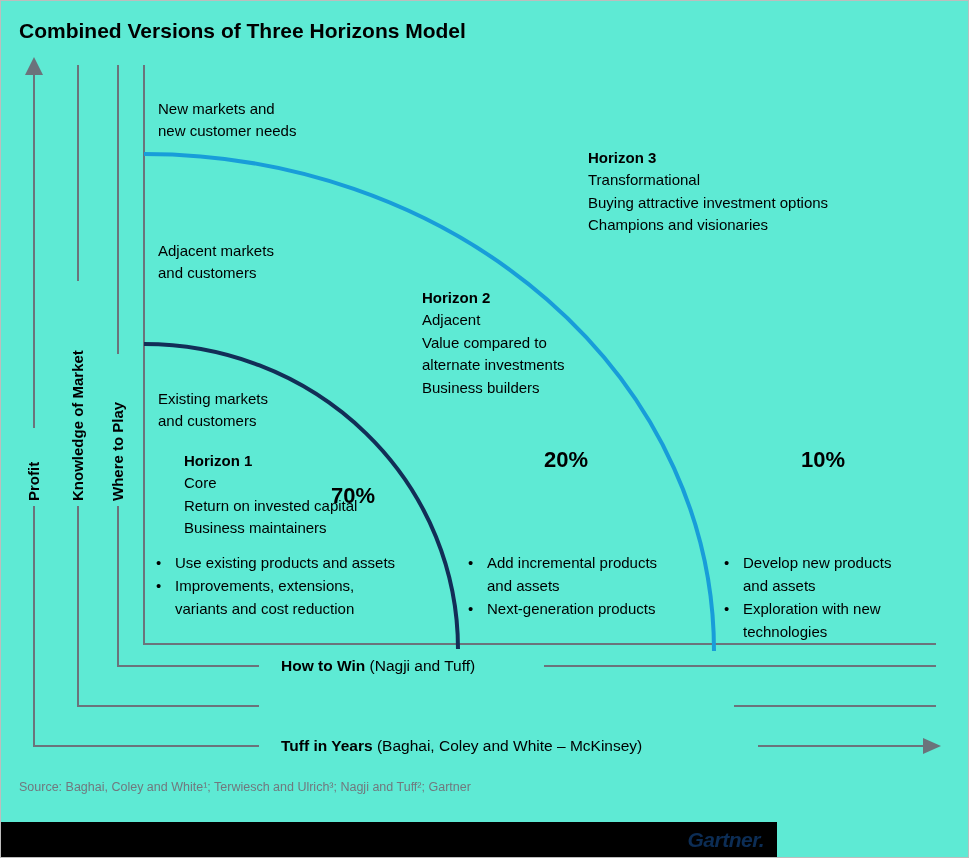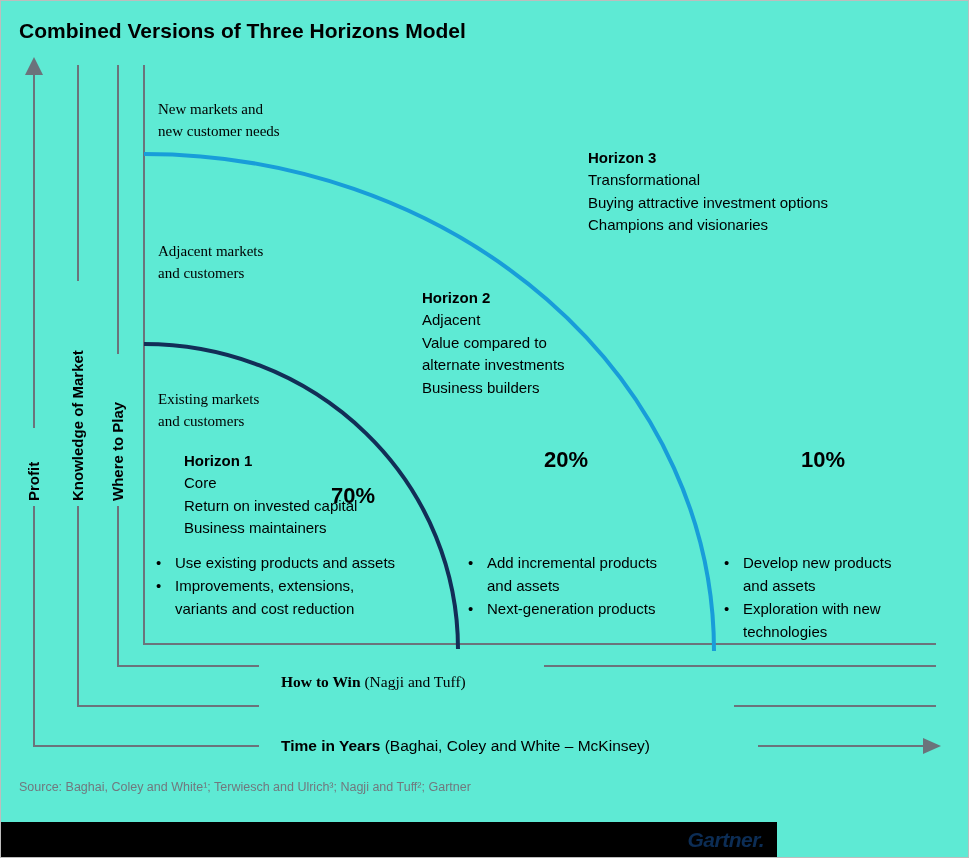--- a/index.html
+++ b/index.html
@@ -22,21 +22,21 @@
   svg.canvas path.curve-blue { stroke:var(--blue); stroke-width:4; fill:none; }
   svg.canvas polygon.ghead { fill:var(--gray); }
   .vlabel {
     position:absolute;
     transform:rotate(-90deg); transform-origin:0 0;
     white-space:nowrap;
     font-size:15px; font-weight:bold; line-height:18px;
   }
   .mkt {
     position:absolute; white-space:pre-line;
-    font-size:15px; line-height:22px;font-family:Liberation Serif, serif;
+    font-size:15px; line-height:22px;
   }
   .hblock { position:absolute; }
   .hname { font-size:15px; font-weight:bold; line-height:22px; }
   .hlines { font-size:15px; line-height:22.5px; white-space:pre-line; }
   .pct { position:absolute; font-size:22px; font-weight:bold; }
   .blist { position:absolute; font-size:15px; line-height:23px; }
   .bitem { display:flex; }
   .bdot { width:19px; flex:0 0 19px; }
   .btext { white-space:pre-line; }
   .xrow { position:absolute; font-size:15.5px; white-space:nowrap; }
@@ -151,25 +151,25 @@
       <span class="btext">Develop new products
 and assets</span>
     </div>
     <div class="bitem">
       <span class="bdot">•</span>
       <span class="btext">Exploration with new
 technologies</span>
     </div>
   </div>
 
-  <div class="xrow" style="left:280px; top:672px;font-family:Liberation Serif, serif;">
+  <div class="xrow" style="left:280px; top:656px;">
     <span class="b">How to Win</span><span> (Nagji and Tuff)</span>
   </div>
   <div class="xrow" style="left:280px; top:736px;">
-    <span class="b">Time in Years</span><span> (Baghai, Coley and White – McKinsey)</span>
+    <span class="b">Tuff in Years</span><span> (Baghai, Coley and White – McKinsey)</span>
   </div>
 
   <div class="source">Source: Baghai, Coley and White¹; Terwiesch and Ulrich³; Nagji and Tuff²; Gartner</div>
 
   <div class="bar">
     <div class="logo">Gartner.</div>
   </div>
 
 </div>
 

